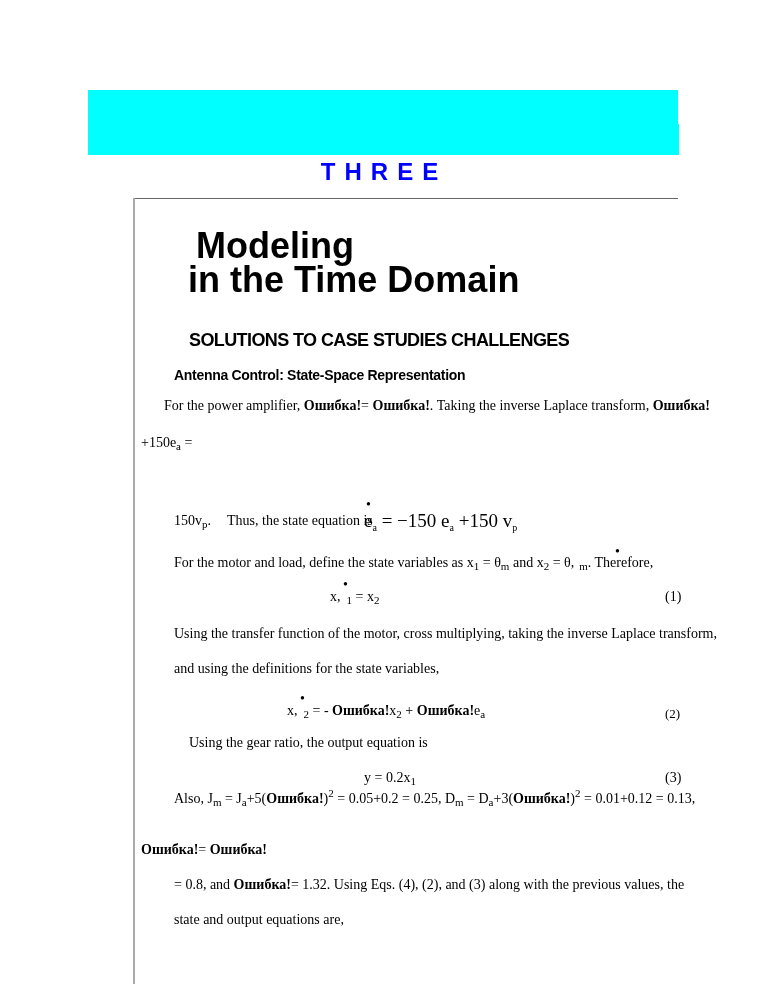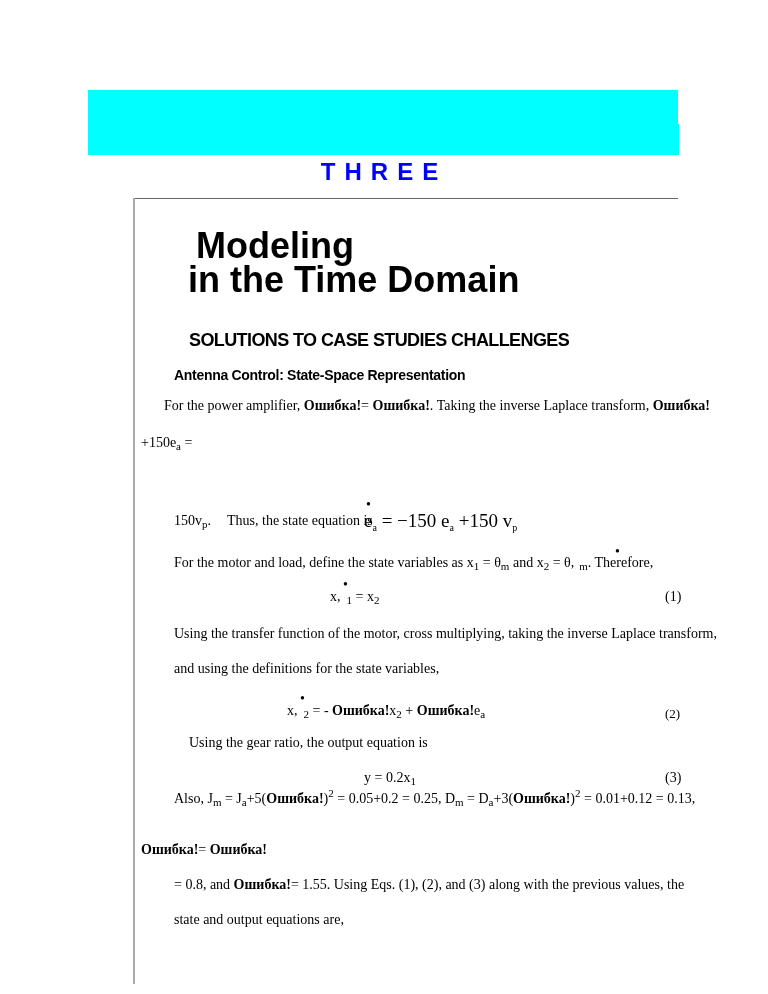--- a/index.html
+++ b/index.html
@@ -81,15 +81,15 @@
 </div>
 <div class="abs eqnum" style="left:665px; top:770px;">(3)</div>
 
 <div class="abs p" style="left:174px; top:787px;">
   <span>Also, J</span><sub>m</sub><span> = J</span><sub>a</sub><span>+5(</span><span class="b">Ошибка!</span><span>)</span><sup>2</sup><span> = 0.05+0.2 = 0.25, D</span><sub>m</sub><span> = D</span><sub>a</sub><span>+3(</span><span class="b">Ошибка!</span><span>)</span><sup>2</sup><span> = 0.01+0.12 = 0.13,</span>
 </div>
 <div class="abs p" style="left:141px; top:842px;">
   <span class="b">Ошибка!</span><span>= </span><span class="b">Ошибка!</span>
 </div>
 <div class="abs p" style="left:174px; top:877px;">
-  <span>= 0.8, and  </span><span class="b">Ошибка!</span><span>= 1.55. Using Eqs. (1), (2), and (3) along with the previous values, the</span>
+  <span>= 0.8, and  </span><span class="b">Ошибка!</span><span>= 1.32. Using Eqs. (4), (2), and (3) along with the previous values, the</span>
 </div>
 <div class="abs p" style="left:174px; top:912px;">state and output equations are,</div>
 
 </body></html>

